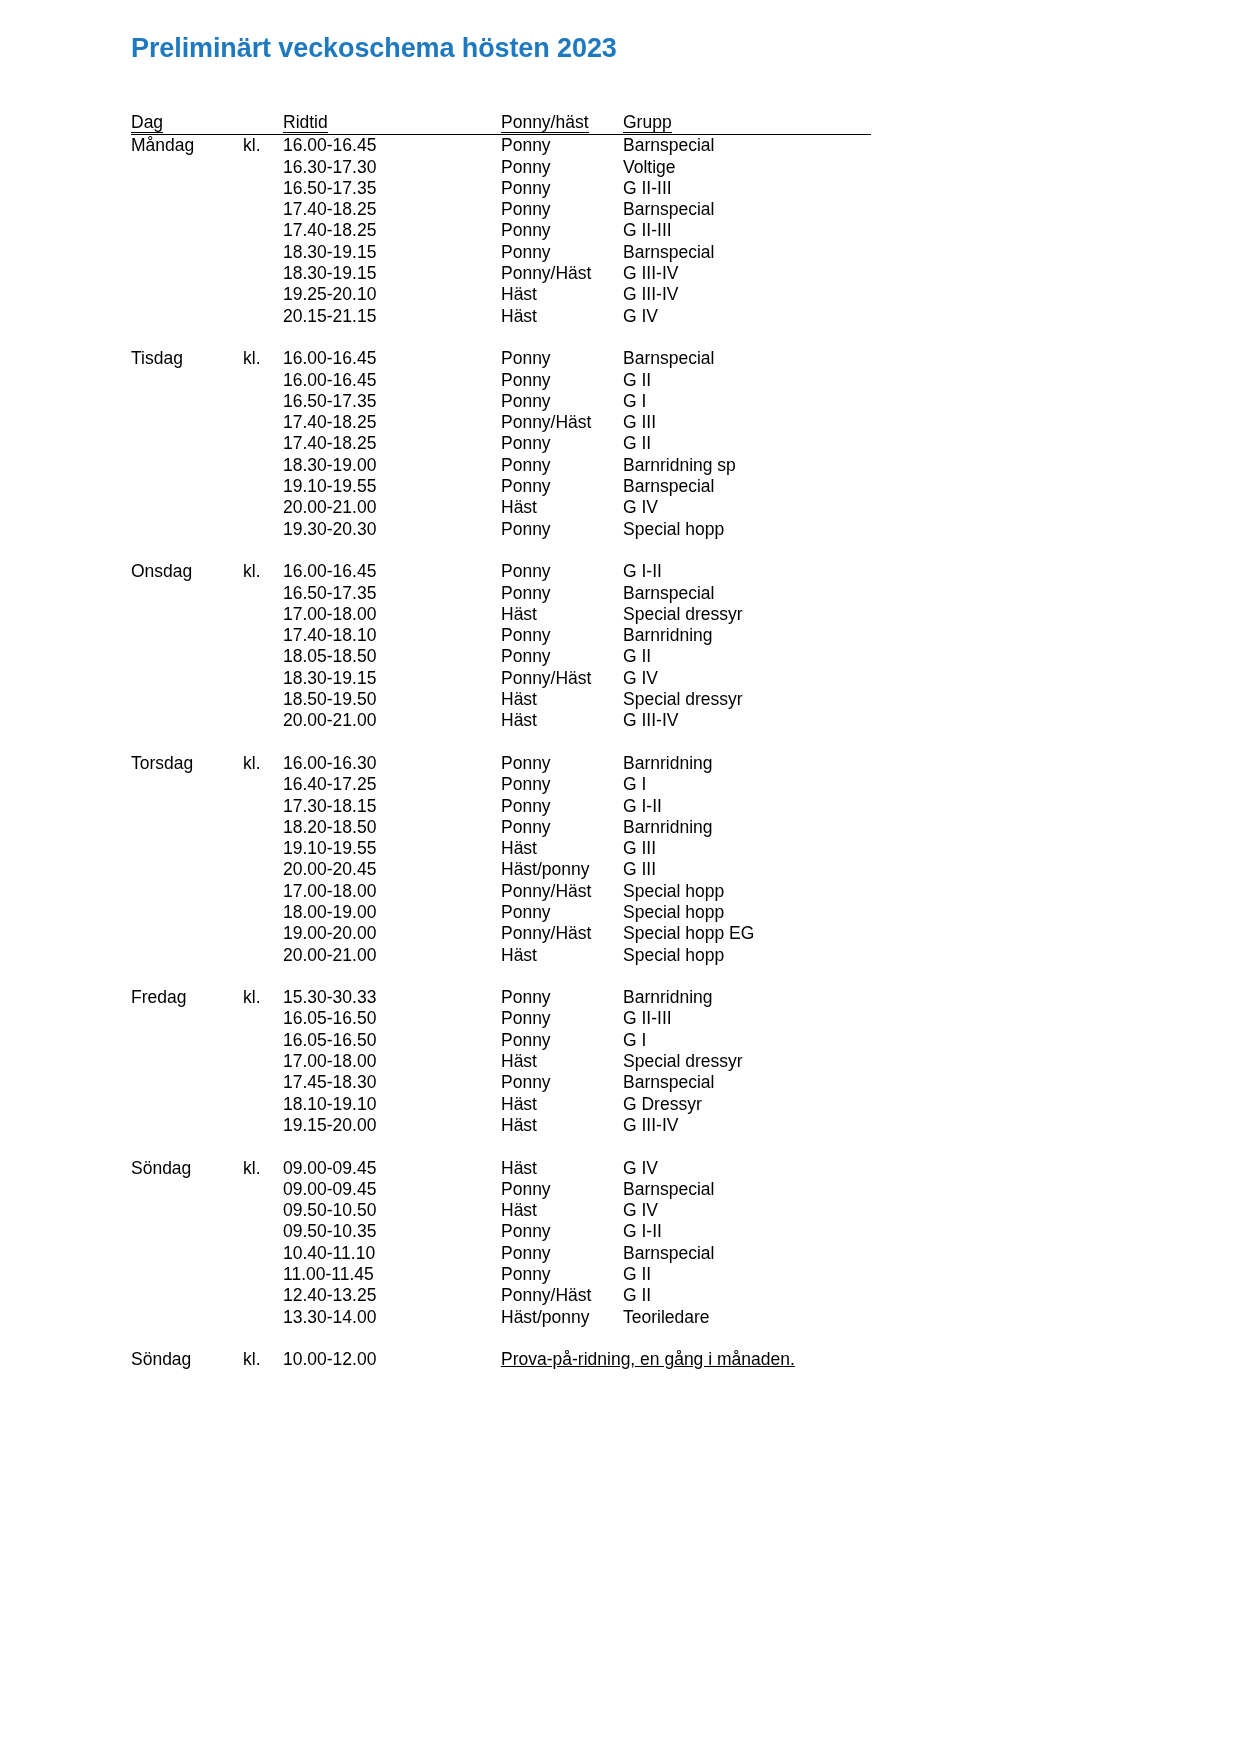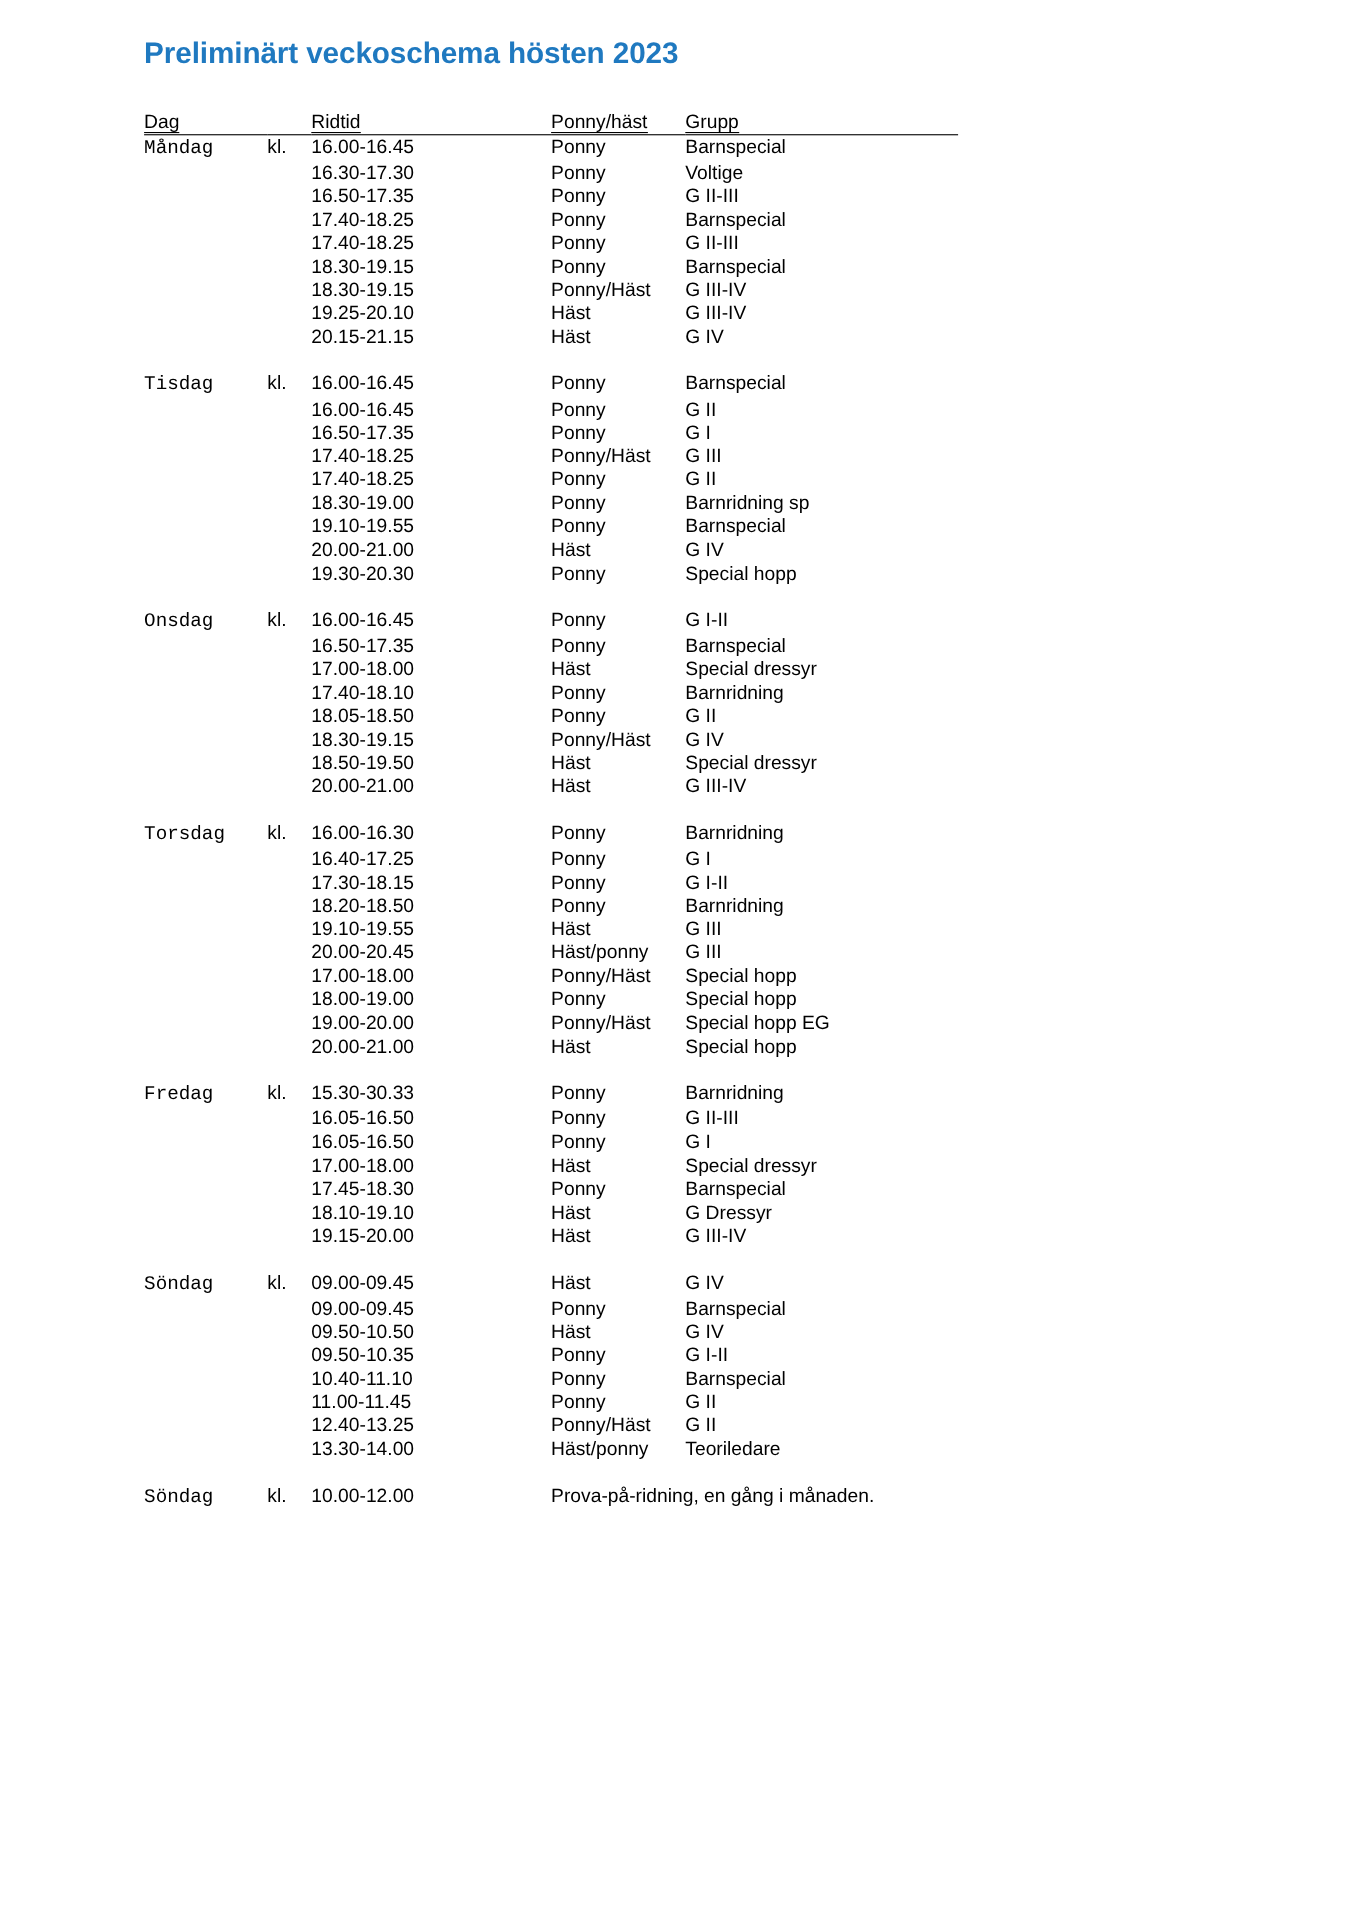--- a/index.html
+++ b/index.html
@@ -28,21 +28,21 @@
     top: 33px;
     font-size: 27px;
     font-weight: bold;
     color: #1f79c0;
     letter-spacing: -0.1px;
     white-space: nowrap;
   }
   .schedule {
     position: absolute;
     left: 131px;
-    top: 100px;
+    top: 112px;
     width: 740px;
   }
   table.sched {
     border-collapse: collapse;
     width: 740px;
     table-layout: fixed;
     font-size: 17.5px;
   }
   table.sched col.c-day    { width: 112px; }
   table.sched col.c-kl     { width: 40px;  }
@@ -69,23 +69,23 @@
     padding-bottom: 0px;
     line-height: 19px;
   }
   tr.head-row th.h-kl .hdr-text { border-bottom: none; }
 
   tr.spacer-row td {
     height: 21.3px;
     line-height: 21.3px;
     font-size: 17.5px;
   }
-  td.day-cell { padding-left: 0; font-family: Liberation Mono, monospace; }
+  td.day-cell { padding-left: 0; }
   td.kl-cell  { padding-left: 0; }
-  .sunday-note { white-space: nowrap; }
+  .sunday-note { white-space: nowrap; text-decoration: underline; }
 </style>
 </head>
 <body>
 
 <div class="page">
 
   <div class="doc-title">Preliminärt veckoschema hösten 2023</div>
 
   <div class="schedule">
     <table class="sched">

